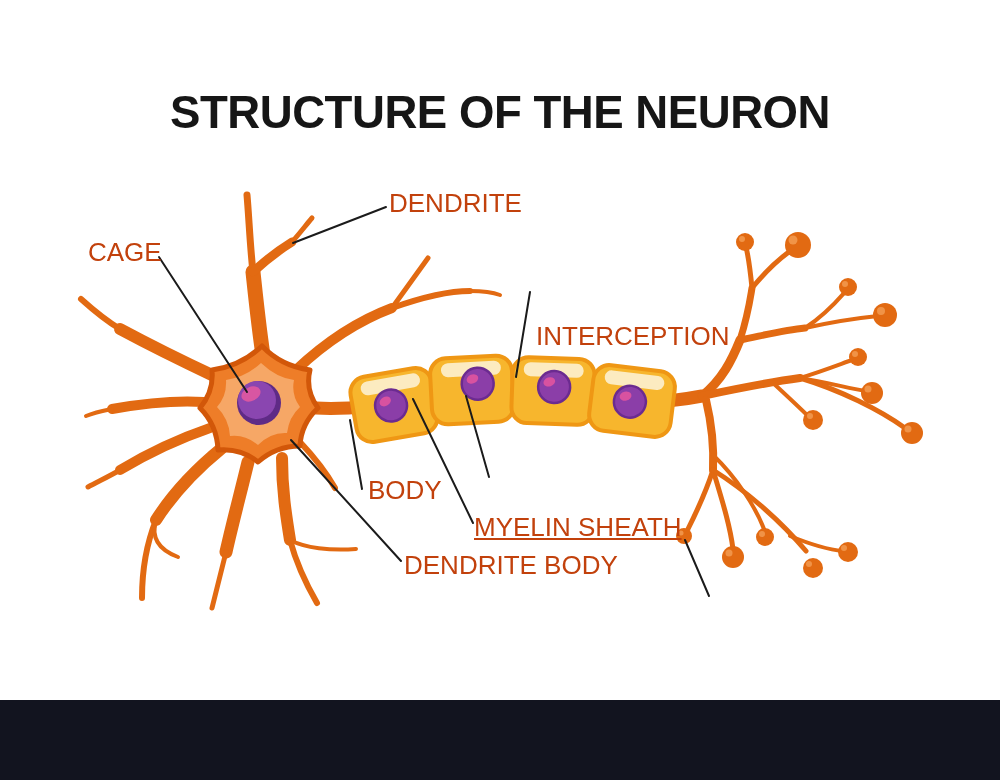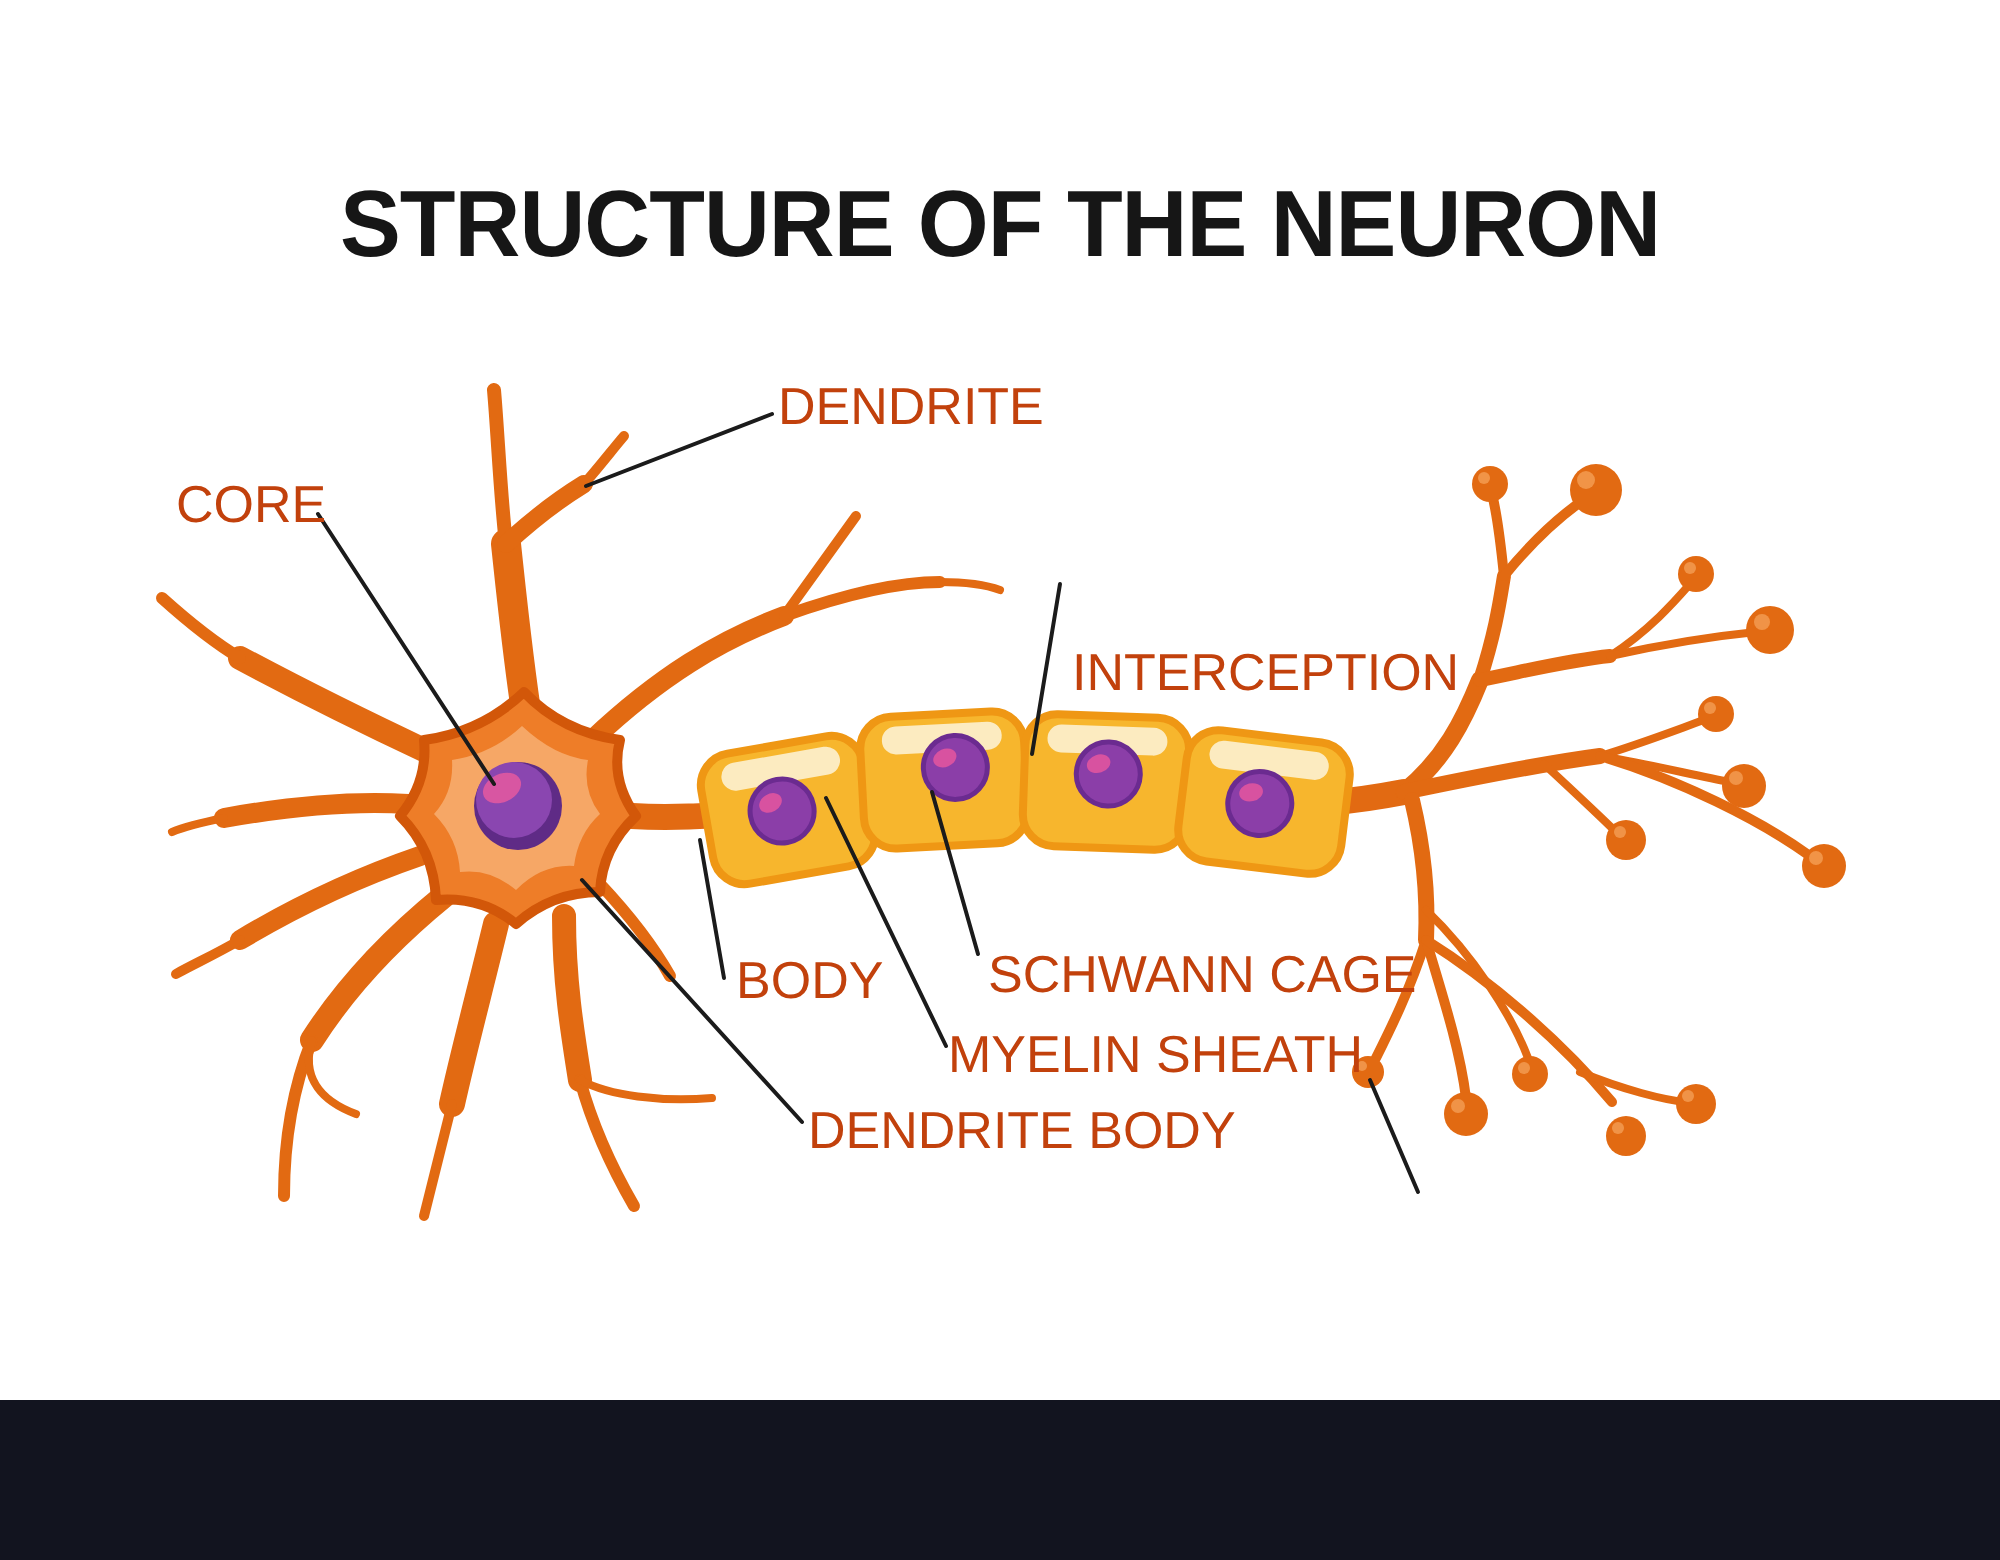--- a/index.html
+++ b/index.html
@@ -153,28 +153,27 @@
       <line x1="159" y1="257" x2="247" y2="392"></line>
       <line x1="530" y1="292" x2="516" y2="377"></line>
       <line x1="350" y1="420" x2="362" y2="489"></line>
       <line x1="466" y1="396" x2="489" y2="477"></line>
       <line x1="413" y1="399" x2="473" y2="523"></line>
       <line x1="291" y1="440" x2="401" y2="561"></line>
       <line x1="685" y1="540" x2="709" y2="596"></line>
     </g>
   </svg>
 
-  <div class="lbl" style="left:88px;top:238px;">CORE</div>
+  <div class="lbl" style="left:88px;top:238px;">CAGE</div>
   <div class="lbl" style="left:389px;top:189px;">DENDRITE</div>
   <div class="lbl center" style="left:536px;top:264px;width:178px;">
     <div>INTERCEPTION</div>
   </div>
   <div class="lbl" style="left:368px;top:476px;">BODY</div>
-  <div class="lbl" style="left:494px;top:473px;">SCHWANN CAGE</div>
-  <div class="lbl" style="left:474px;top:513px;">MYELIN SHEATH</div>
+  <div class="lbl" style="left:474px;top:513px;text-decoration:underline;">MYELIN SHEATH</div>
   <div class="lbl" style="left:404px;top:551px;">DENDRITE BODY</div>
 
   <div class="band">
     
     
   </div>
 
 </div>
 
 </body></html>

